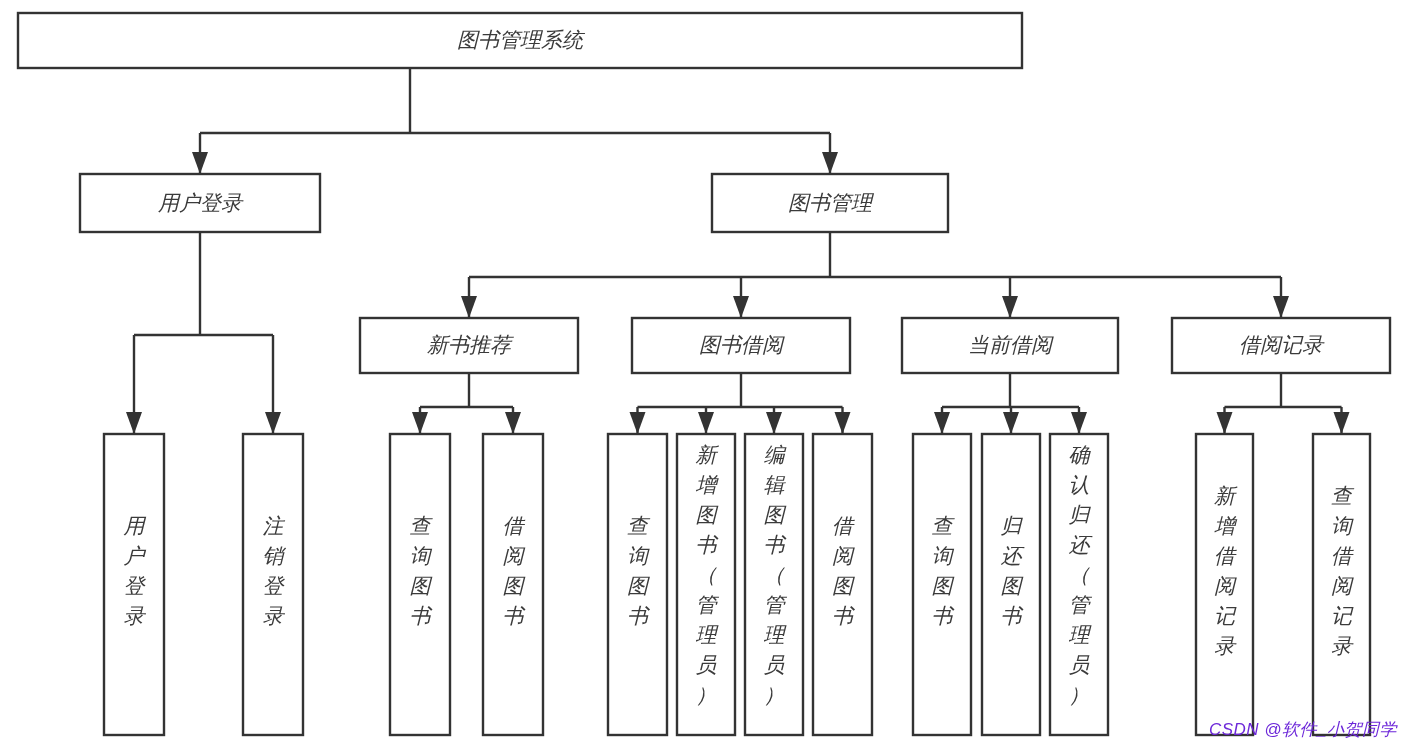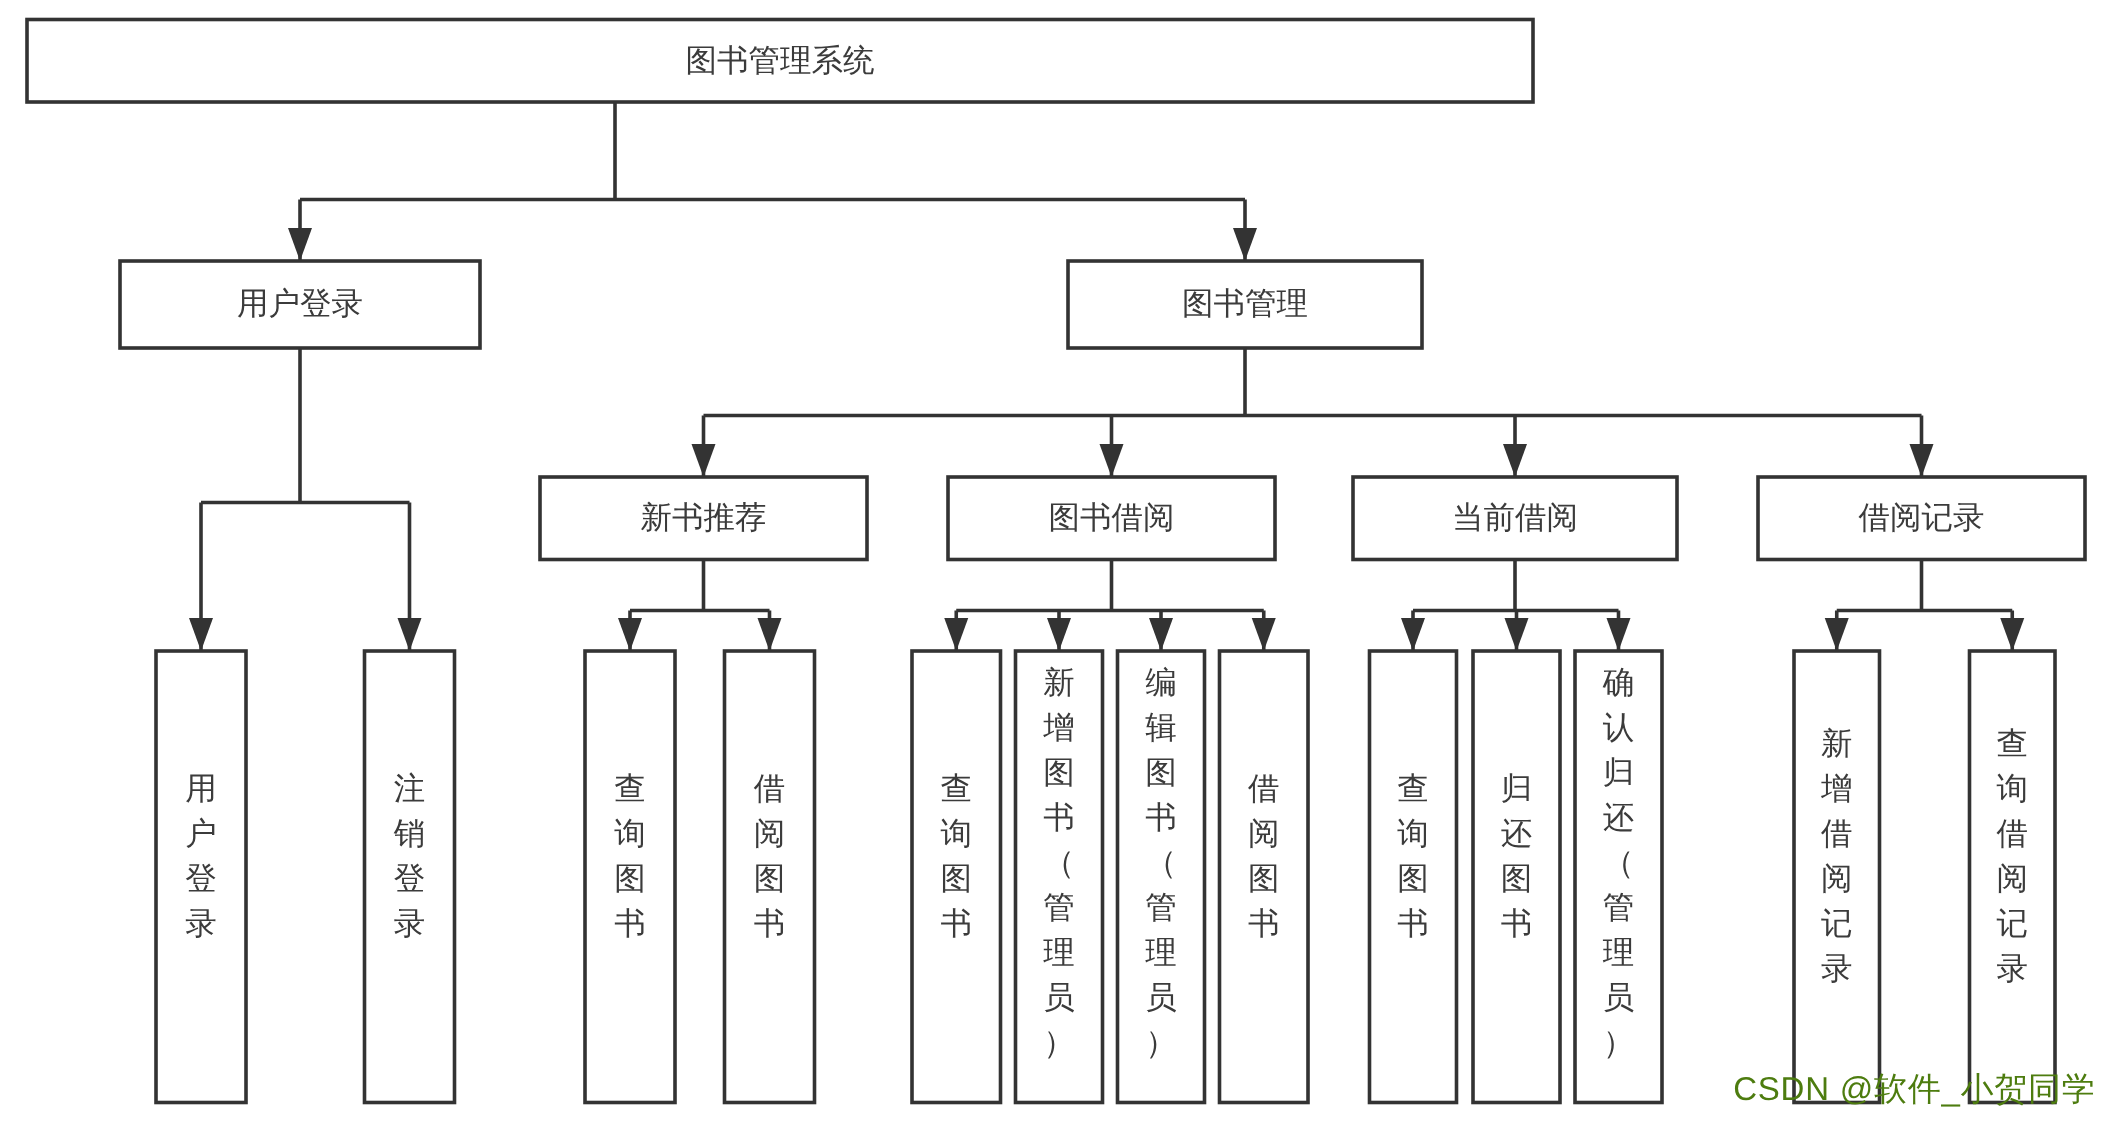--- a/index.html
+++ b/index.html
@@ -11,20 +11,21 @@
     width: 1405px;
     height: 747px;
     font-family: "Liberation Sans", "DejaVu Sans", sans-serif;
     overflow: hidden;
     position: relative;
   }
   #diagram-root {
     position: relative;
     width: 1405px;
     height: 747px;
+    font-style: italic;
   }
   svg.diagram-canvas {
     position: absolute;
     left: 0;
     top: 0;
     width: 1405px;
     height: 747px;
     display: block;
   }
   .node-box {
@@ -53,22 +54,22 @@
     font-family: "Liberation Sans", "DejaVu Sans", sans-serif;
     font-size: 21px;
     fill: #3b3b3b;
     text-anchor: middle;
   }
   .watermark {
     position: absolute;
     right: 8px;
     bottom: 6px;
     font-family: "Liberation Sans", "DejaVu Sans", sans-serif;
-    font-size: 22px;
-    color: #4d7c0f;
+    font-size: 17px;
+    color: #6d28d9;
     letter-spacing: 0.5px;
     white-space: nowrap;
     pointer-events: none;
   }
 </style>
 </head>
 <body>
 
 <div id="diagram-root">
   <svg class="diagram-canvas" id="diagram-canvas" viewBox="0 0 1405 747" xmlns="http://www.w3.org/2000/svg">

